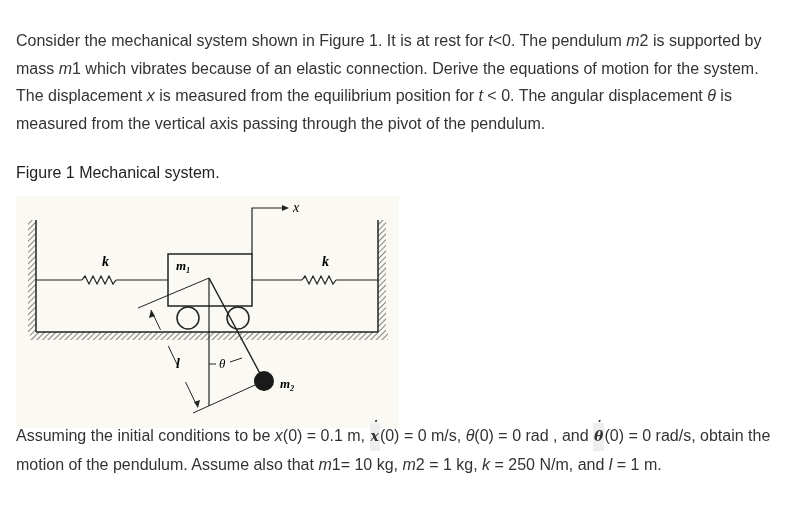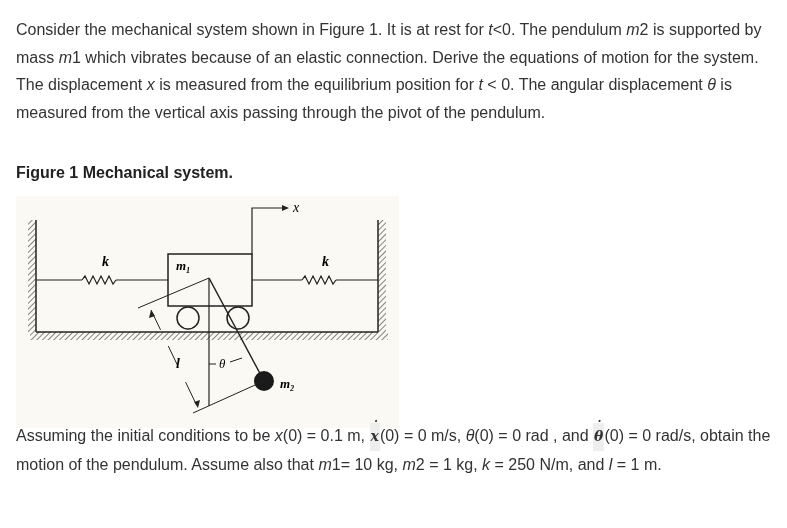--- a/index.html
+++ b/index.html
@@ -5,24 +5,24 @@
   html, body { margin: 0; padding: 0; background: #ffffff; }
   body {
     width: 787px; height: 528px; overflow: hidden; position: relative;
     font-family: "Liberation Sans", sans-serif;
     color: #333333;
   }
   .para {
     position: absolute; left: 16px; width: 760px;
     font-size: 16px; line-height: 27.5px; margin: 0;
   }
-  #p1 { top: 16px; }
+  #p1 { top: 27px; }
   #caption {
     position: absolute; left: 16px; top: 164px;
-    font-size: 16px; font-weight: bold; color: #222;
+    font-size: 16px; font-weight: normal; color: #222;
   }
   #figure {
     position: absolute; left: 16px; top: 196px; width: 383px; height: 232px;
     background: #fbf9f3;
   }
   #p2 { top: 422px; }
   i { font-style: italic; }
   .dot { position: relative; display: inline-block; font-family: "DejaVu Serif", serif; font-weight: bold; font-style: italic; font-size: 14px; background: #eeeeee; padding: 0 1px; }
   .dot::before { content: "\02D9"; position: absolute; left: 2px; top: -9px; font-size: 14px; }
 </style>

